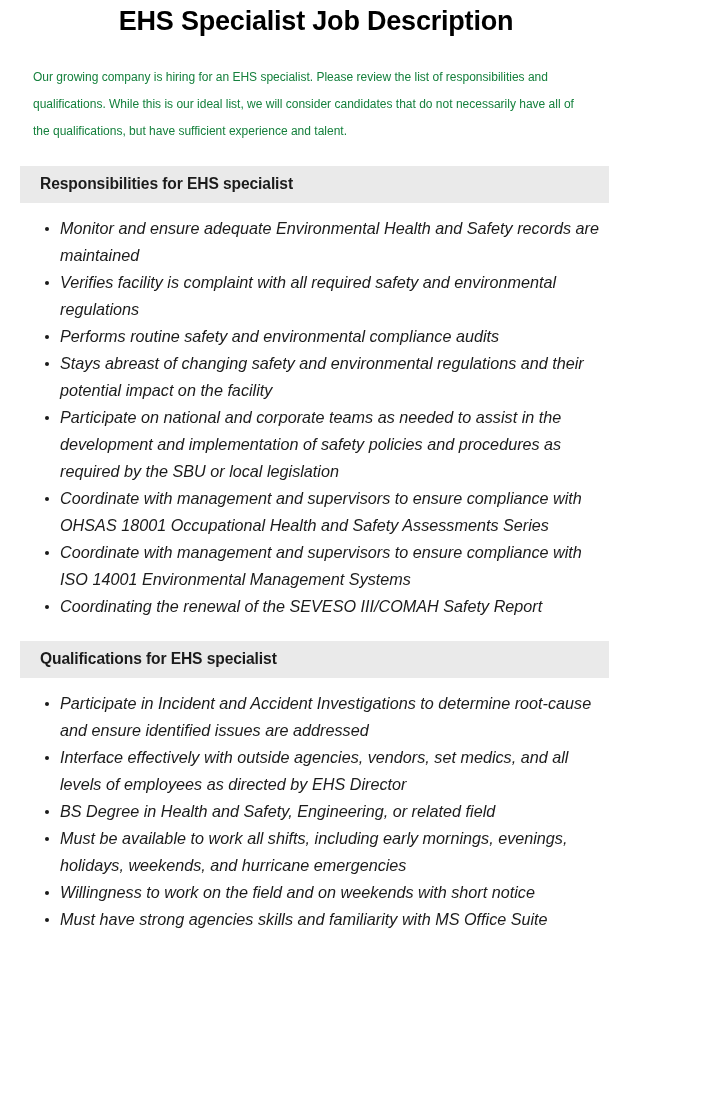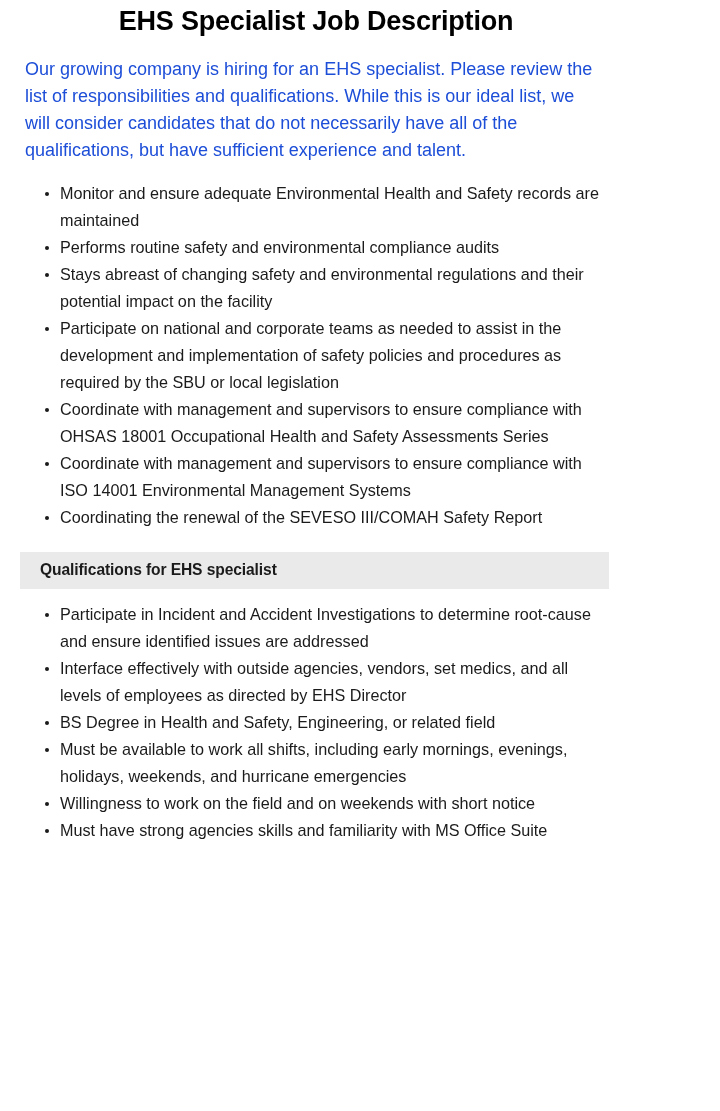--- a/index.html
+++ b/index.html
@@ -26,24 +26,24 @@
     font-weight: bold;
     line-height: 1.18;
     text-align: center;
     color: #000000;
     letter-spacing: -0.2px;
     margin: 0;
     padding: 6px 20px 14px 20px;
   }
 
   .intro {
-    font-size: 18px;
+    font-size: 12px;
     line-height: 27px;
-    color: #1d4ed8;
-    margin: 4px;
+    color: #15803d;
+    margin: 12px;
     padding: 0 30px 0 21px;
   }
 
   .section {
     margin: 0;
   }
 
   .section-bar {
     background: #eaeaea;
     margin: 21px 23px 0 20px;
@@ -56,20 +56,21 @@
     font-weight: bold;
     line-height: 20px;
     color: #1b1b1b;
     letter-spacing: -0.1px;
   }
 
   .bullet-list {
     list-style: none;
     margin: 0;
     padding: 12px 30px 0 45px;
+    font-style: italic;
   }
 
   .bullet-list li {
     position: relative;
     font-size: 16.2px;
     line-height: 27px;
     color: #1b1b1b;
     padding-left: 15px;
     margin: 0 0 0 0;
   }
@@ -88,22 +89,26 @@
 </head>
 <body>
 
 <div class="page">
 
   <h1 class="doc-title">EHS Specialist Job Description</h1>
 
   <p class="intro">Our growing company is hiring for an EHS specialist. Please review the list of responsibilities and qualifications. While this is our ideal list, we will consider candidates that do not necessarily have all of the qualifications, but have sufficient experience and talent.</p>
 
   <div class="section">
+    <div class="section-bar">
+      <span class="section-bar-title">Responsibilities for EHS specialist</span>
+    </div>
     <ul class="bullet-list">
       <li>Monitor and ensure adequate Environmental Health and Safety records are maintained</li>
+      <li>Verifies facility is complaint with all required safety and environmental regulations</li>
       <li>Performs routine safety and environmental compliance audits</li>
       <li>Stays abreast of changing safety and environmental regulations and their potential impact on the facility</li>
       <li>Participate on national and corporate teams as needed to assist in the development and implementation of safety policies and procedures as required by the SBU or local legislation</li>
       <li>Coordinate with management and supervisors to ensure compliance with OHSAS 18001 Occupational Health and Safety Assessments Series</li>
       <li>Coordinate with management and supervisors to ensure compliance with ISO 14001 Environmental Management Systems</li>
       <li>Coordinating the renewal of the SEVESO III/COMAH Safety Report</li>
     </ul>
   </div>
 
   <div class="section">

